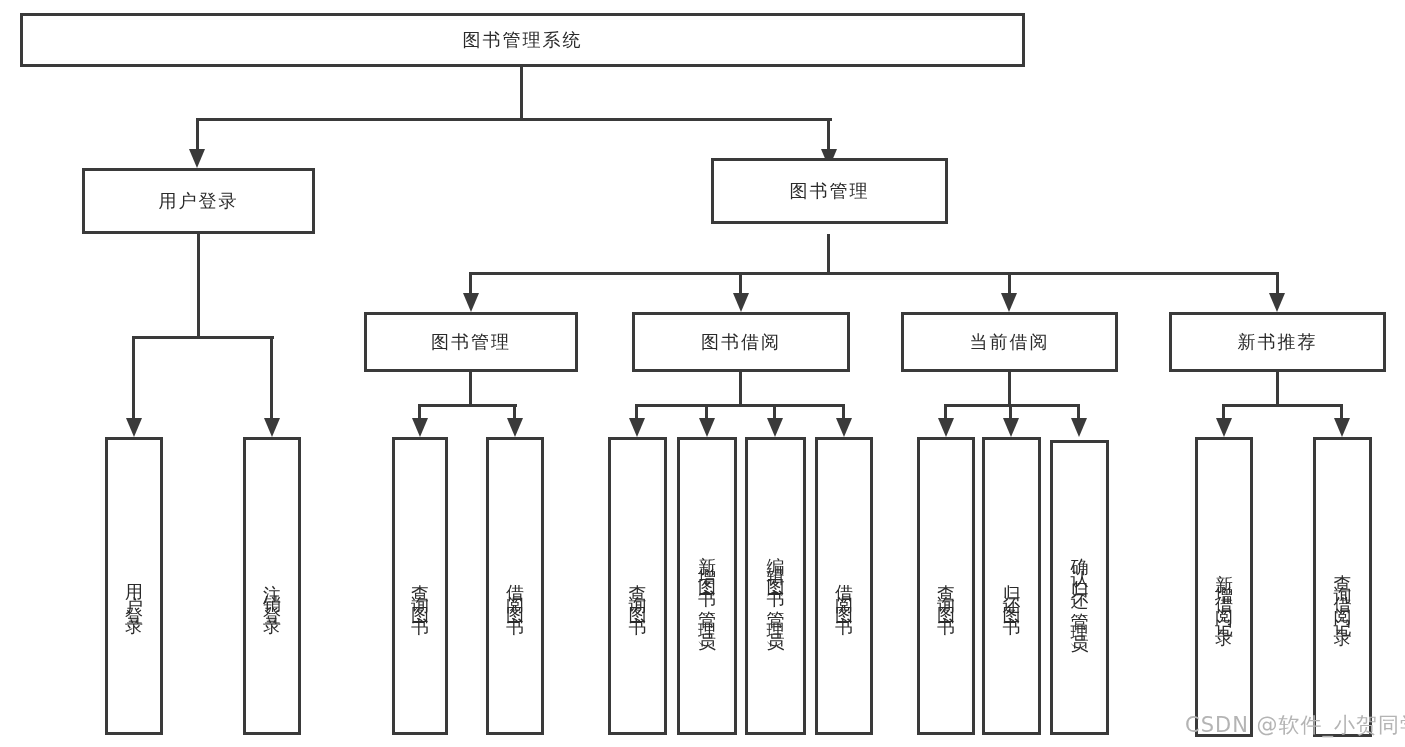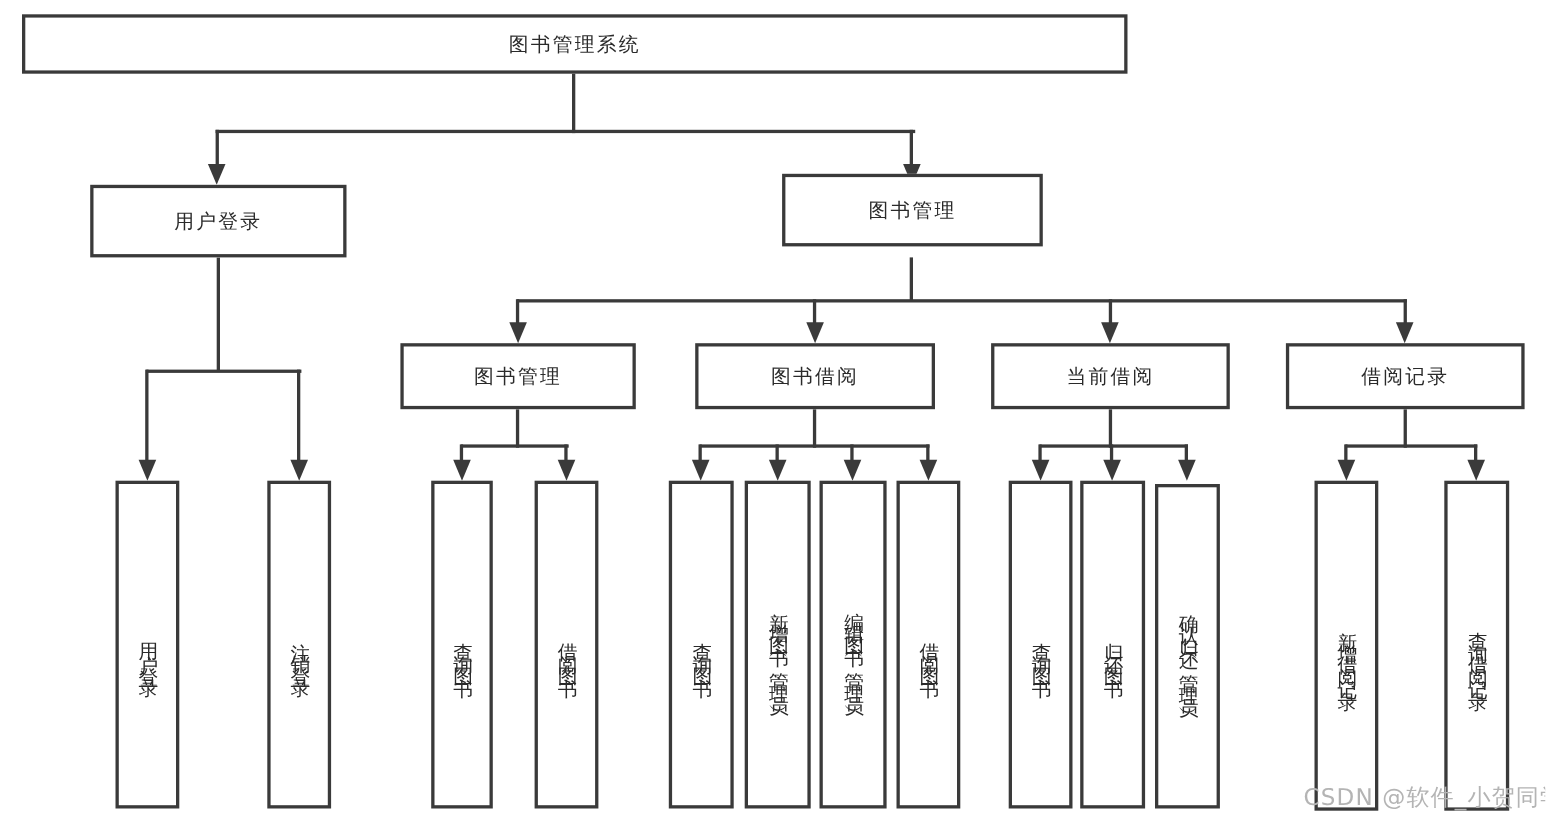--- a/index.html
+++ b/index.html
@@ -120,21 +120,21 @@
   <div class="box" style="left:364px; top:312px; width:214px; height:60px;">
     <span>图书管理</span>
   </div>
   <div class="box" style="left:901px; top:312px; width:217px; height:60px;">
     <span>当前借阅</span>
   </div>
   <div class="box" style="left:632px; top:312px; width:218px; height:60px;">
     <span>图书借阅</span>
   </div>
   <div class="box" style="left:1169px; top:312px; width:217px; height:60px;">
-    <span>借阅记录</span>
+    <span>新书推荐</span>
   </div>
 
   <div class="vline" style="left:469px; top:372px; height:35px;"></div>
   <div class="hline" style="left:419px; top:404px; width:98px;"></div>
   <div class="vline" style="left:418px; top:404px; height:17px;"></div>
   <div class="vline" style="left:513px; top:404px; height:17px;"></div>
   <div class="arrow" style="left:412px; top:418px;"></div>
   <div class="arrow" style="left:507px; top:418px;"></div>
 
   <div class="vline" style="left:739px; top:372px; height:35px;"></div>

